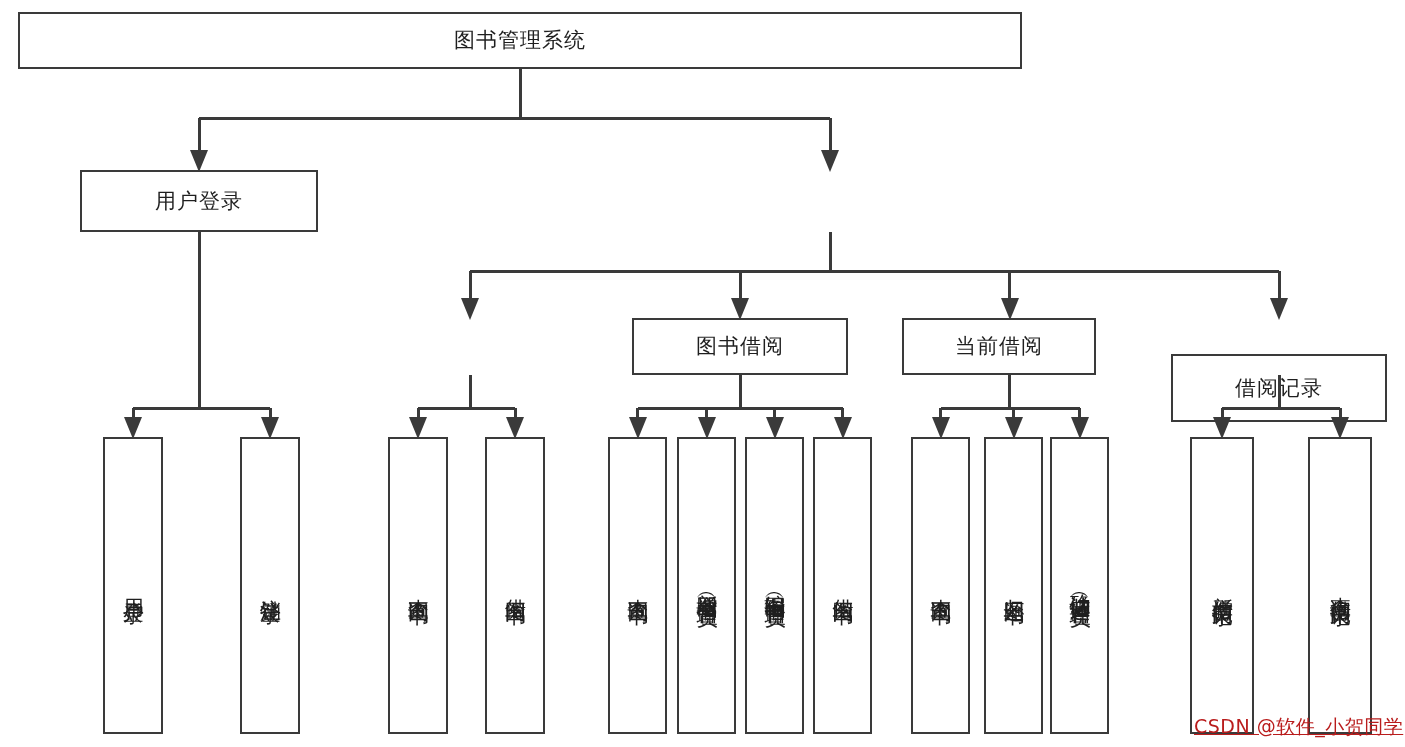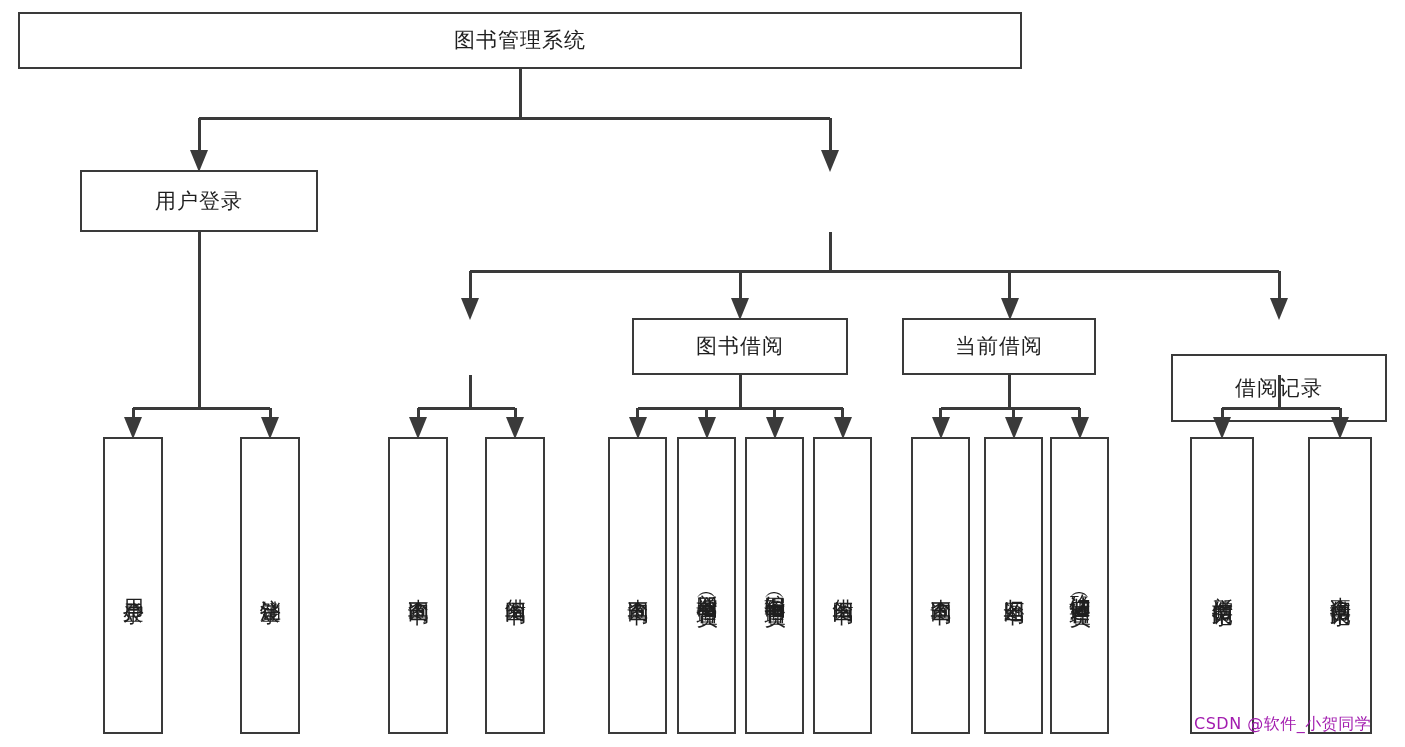--- a/index.html
+++ b/index.html
@@ -66,25 +66,26 @@
     position: absolute;
     width: 0;
     height: 0;
     border-left: 9px solid transparent;
     border-right: 9px solid transparent;
     border-top: 22px solid #3a3a3a;
   }
   
   #watermark {
     position: absolute;
-    font-size: 16px;
-    color: #a21caf;
+    font-size: 19px;
+    color: #b91c1c;
     white-space: nowrap;
     letter-spacing: 0.5px;
     font-family: "DejaVu Sans", "Liberation Sans", sans-serif;
+    text-decoration: underline;
   }
 </style>
 </head>
 <body>
 
 <div id="canvas">
 
   <div class="node root horiz" id="node-root" style="left: 18px; top: 12px; width: 1004px; height: 57px;">
     <span>图书管理系统</span>
   </div>

